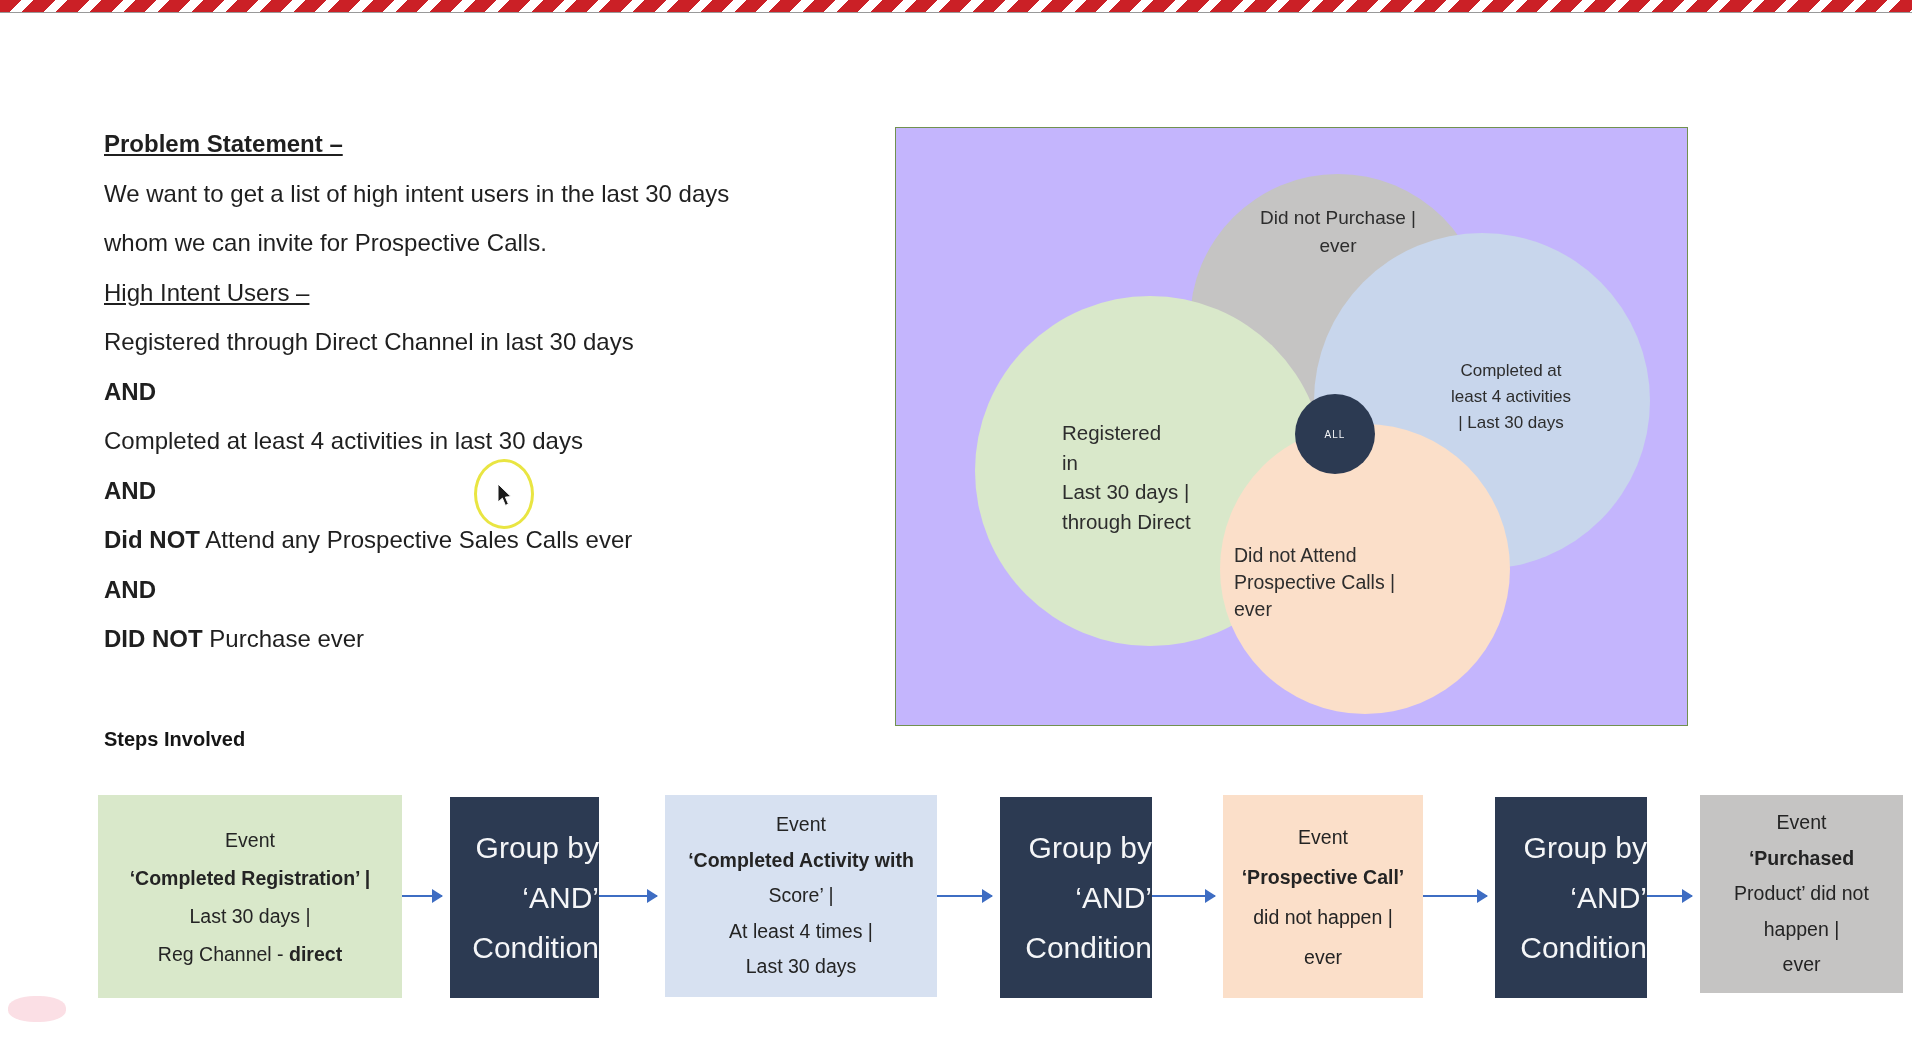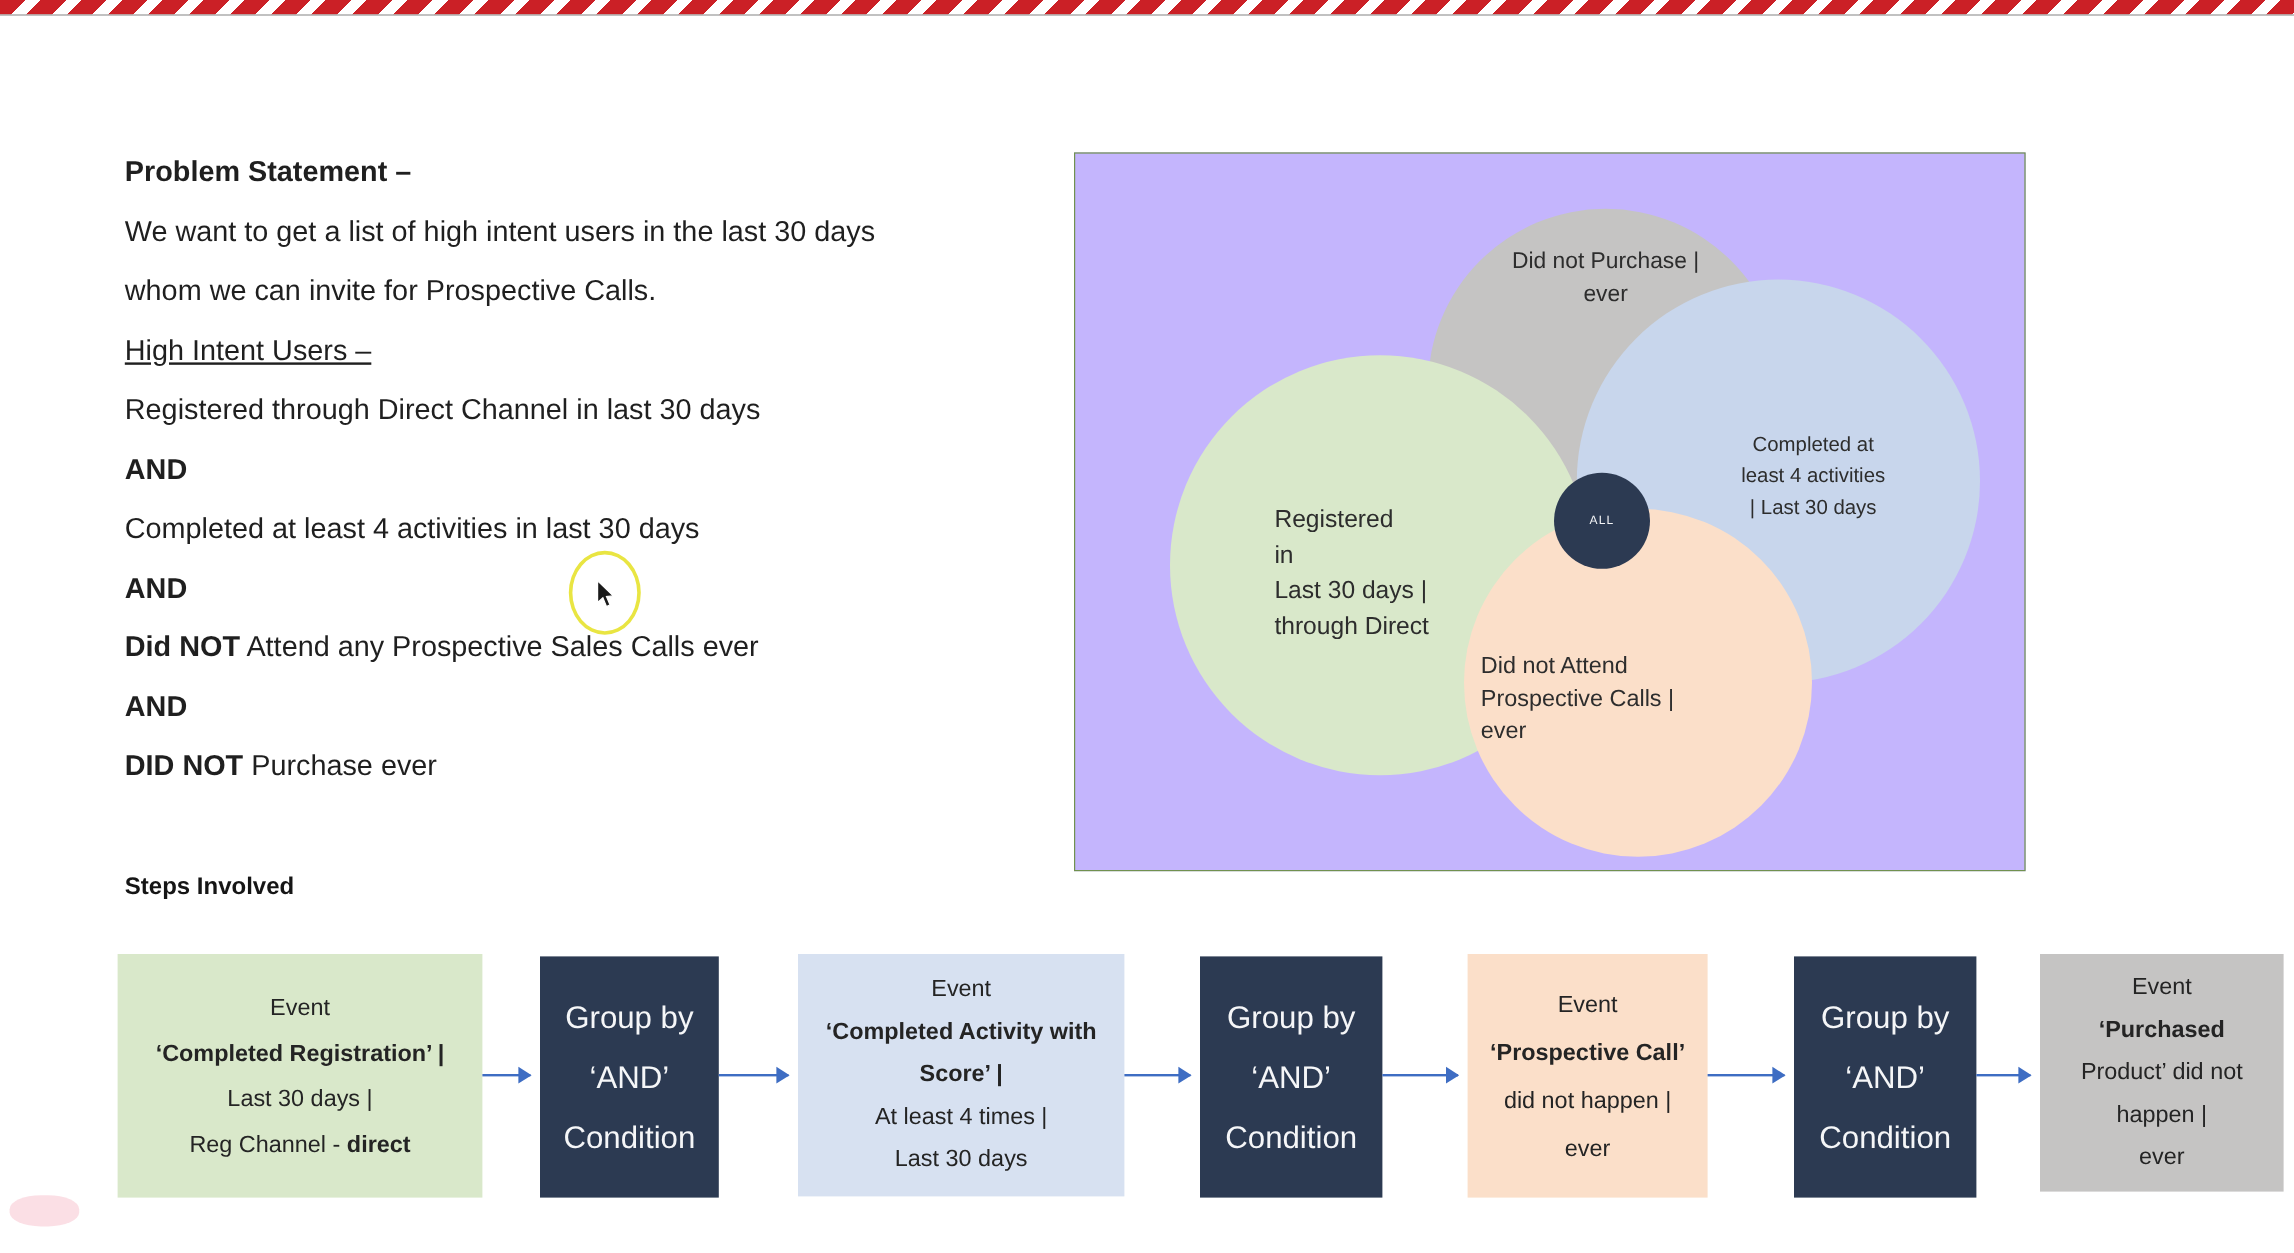--- a/index.html
+++ b/index.html
@@ -44,21 +44,21 @@
          display:flex;align-items:center;justify-content:center;color:#f4f5f7;font-size:10px;letter-spacing:1px;}
   .vlabel{position:absolute;color:#2d2d2d;}
   .vl-gray{left:312px;top:76px;width:260px;text-align:center;font-size:19px;line-height:28px;}
   .vl-green{left:166px;top:290px;width:230px;text-align:left;font-size:20.5px;line-height:29.5px;}
   .vl-blue{left:505px;top:230px;width:220px;text-align:center;font-size:17px;line-height:26px;}
   .vl-peach{left:338px;top:414px;width:260px;text-align:left;font-size:19.5px;line-height:27px;}
   
   .steps-title{position:absolute;left:104px;top:728px;font-size:20px;font-weight:700;color:#151515;}
   .step{position:absolute;display:flex;flex-direction:column;justify-content:center;text-align:center;}
   .style-event{font-size:19.5px;color:#242424;}
-  .style-group{background:var(--navy);color:#f5f6f8;font-size:26px;}
+  .style-group{background:var(--navy);color:#f5f6f8;font-size:30px;text-align:right;}
   .step-1{left:98px;top:795px;width:304px;height:203px;background:var(--pastel-green);line-height:38px;}
   .step-2{left:450px;top:797px;width:149px;height:201px;line-height:50px;}
   .step-3{left:665px;top:795px;width:272px;height:202px;background:var(--box-blue);line-height:35.5px;}
   .step-4{left:1000px;top:797px;width:152px;height:201px;line-height:50px;}
   .step-5{left:1223px;top:795px;width:200px;height:203px;background:var(--pastel-peach);line-height:40px;}
   .step-6{left:1495px;top:797px;width:152px;height:201px;line-height:50px;}
   .step-7{left:1700px;top:795px;width:203px;height:198px;background:var(--pastel-gray);line-height:35.5px;}
   .arrow{position:absolute;top:895px;height:2px;background:var(--arrow-blue);}
   .arrow::after{content:"";position:absolute;right:-1px;top:-6px;border-left:11px solid var(--arrow-blue);
                 border-top:7px solid transparent;border-bottom:7px solid transparent;}
@@ -75,21 +75,21 @@
 </style>
 </head>
 <body>
 
 <div class="slide">
 
   <div class="stripe"></div>
 
 
   <div class="problem">
-      <div class="tline"><span style="font-weight: 700;">Problem Statement –</span></div>
+      <div class="tline"><span style="font-weight: 700; text-decoration: underline;">Problem Statement –</span></div>
       <div class="tline"><span>We want to get a list of high intent users in the last 30 days</span></div>
       <div class="tline"><span>whom we can invite for Prospective Calls.</span></div>
       <div class="tline"><span style="text-decoration: underline;">High Intent Users –</span></div>
       <div class="tline"><span>Registered through Direct Channel in last 30 days</span></div>
       <div class="tline"><span style="font-weight: 700;">AND</span></div>
       <div class="tline"><span>Completed at least 4 activities in last 30 days</span></div>
       <div class="tline"><span style="font-weight: 700;">AND</span></div>
       <div class="tline"><span style="font-weight: 700;">Did NOT</span><span> Attend any Prospective Sales Calls ever</span></div>
       <div class="tline"><span style="font-weight: 700;">AND</span></div>
       <div class="tline"><span style="font-weight: 700;">DID NOT</span><span> Purchase ever</span></div>
@@ -137,21 +137,21 @@
       <div class="arrow arrow-1"></div>
       <div class="step step-2 style-group">
         <div class="tline"><span>Group by</span></div>
         <div class="tline"><span>‘AND’</span></div>
         <div class="tline"><span>Condition</span></div>
       </div>
       <div class="arrow arrow-2"></div>
       <div class="step step-3 style-event">
         <div class="tline"><span>Event</span></div>
         <div class="tline"><span style="font-weight: 700;">‘Completed Activity with</span></div>
-        <div class="tline"><span style="font-weight: 700; margin-top: 40px;">Score’ |</span></div>
+        <div class="tline"><span style="font-weight: 400; margin-top: 40px;">Score’ |</span></div>
         <div class="tline"><span>At least 4 times |</span></div>
         <div class="tline"><span>Last 30 days</span></div>
       </div>
       <div class="arrow arrow-3"></div>
       <div class="step step-4 style-group">
         <div class="tline"><span>Group by</span></div>
         <div class="tline"><span>‘AND’</span></div>
         <div class="tline"><span>Condition</span></div>
       </div>
       <div class="arrow arrow-4"></div>

